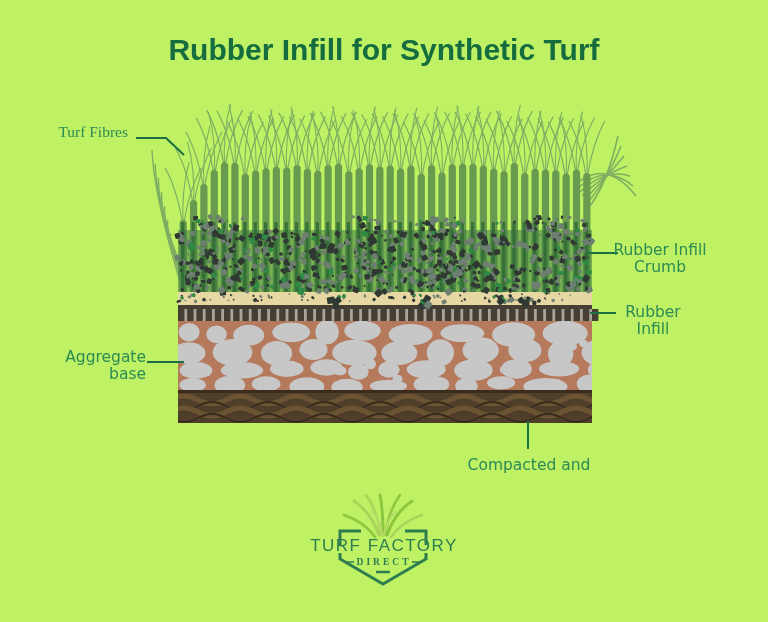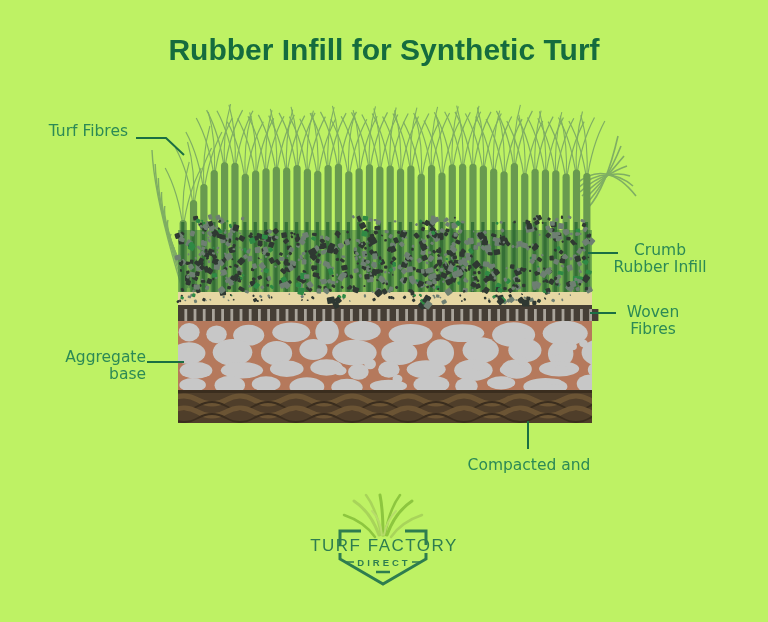--- a/index.html
+++ b/index.html
@@ -4,32 +4,32 @@
 <style>
   html,body{margin:0;padding:0;background:#ffffff;}
   .canvas{position:relative;width:768px;height:622px;background:#bef264;overflow:hidden;
           font-family:"DejaVu Sans",sans-serif;}
   .title{position:absolute;top:33px;left:0;width:768px;text-align:center;
          font-family:"Liberation Sans",sans-serif;font-weight:bold;font-size:30px;
          color:#156c3e;letter-spacing:0px;}
   #scene{position:absolute;left:0;top:0;overflow:visible;}
   .lbl{position:absolute;color:#2c8a55;font-size:15.5px;line-height:17px;}
   .lbl span{display:block;}
-  .lbl-turf{left:22px;top:123px;width:106px;text-align:right;}
+  .lbl-turf{left:22px;top:123px;width:106px;text-align:right;font-family:Liberation Serif, serif;}
   .lbl-crumb{left:601px;top:242px;width:118px;text-align:center;}
   .lbl-woven{left:606px;top:304px;width:94px;text-align:center;}
   .lbl-agg{left:42px;top:349px;width:104px;text-align:right;}
   .lbl-soil{left:444px;top:457px;width:170px;text-align:center;}
   .logo{position:absolute;left:304px;top:491px;width:160px;height:106px;}
   .logo svg{position:absolute;left:0;top:0;overflow:visible;}
   .logo-name{position:absolute;top:45px;left:0;width:160px;text-align:center;
              font-family:"Liberation Sans",sans-serif;font-weight:normal;font-size:17px;
              letter-spacing:1.5px;color:#2e7d4f;}
   .logo-sub{position:absolute;top:66px;left:0;width:160px;text-align:center;
-            font-family:Liberation Sans, sans-serif;font-weight:bold;font-size:9.5px;
+            font-family:Liberation Serif, serif;font-weight:bold;font-size:9.5px;
             letter-spacing:3px;color:#2e7d4f;}
 </style>
 </head>
 <body>
 
 <div class="canvas">
 
   <div class="title">Rubber Infill for Synthetic Turf</div>
 
   <svg id="scene" width="768" height="622" viewBox="0 0 768 622">
@@ -1342,26 +1342,26 @@
         <line x1="590" y1="313" x2="616" y2="313" stroke="#1b6f43" stroke-width="2" fill="none"></line>
         <line x1="147" y1="362" x2="184" y2="362" stroke="#1b6f43" stroke-width="2" fill="none"></line>
         <line x1="528" y1="421" x2="528" y2="449" stroke="#1b6f43" stroke-width="2" fill="none"></line>
       </g>
   </svg>
 
   <div class="lbl lbl-turf">
     <span>Turf Fibres</span>
   </div>
   <div class="lbl lbl-crumb">
+    <span>Rubber Infill</span>
     <span>Crumb</span>
-    <span>Rubber Infill</span>
   </div>
   <div class="lbl lbl-woven">
-    <span>Woven</span>
-    <span>Fibres</span>
+    <span>Rubber</span>
+    <span>Infill</span>
   </div>
   <div class="lbl lbl-agg">
     <span>Aggregate</span>
     <span>base</span>
   </div>
   <div class="lbl lbl-soil">
     <span>Compacted and</span>
   </div>
 
   <div class="logo">

